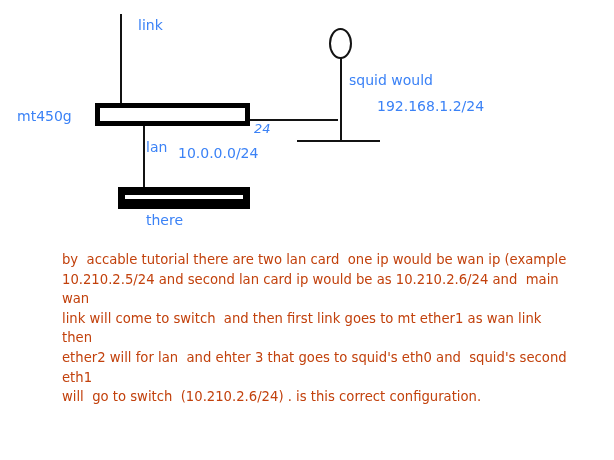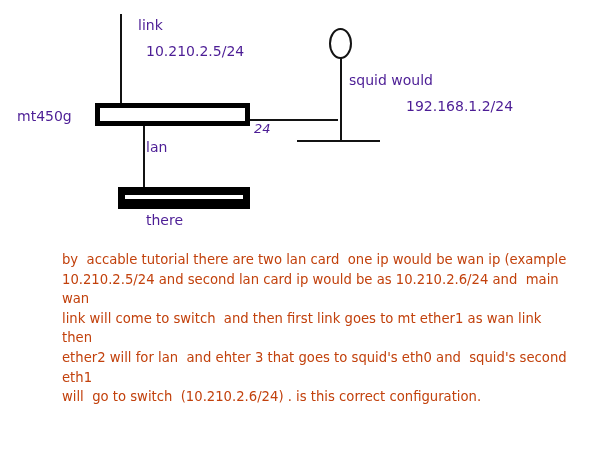--- a/index.html
+++ b/index.html
@@ -82,21 +82,21 @@
     box-sizing: border-box;
     z-index: 5;
   }
 
   
   .lbl {
     position: absolute;
     white-space: nowrap;
     font-size: 14px;
     line-height: 1.1;
-    color: #4c1d95;
+    color: #3b82f6;
   }
   .lbl-sm { font-size: 13px; }
 
   
   #paragraph {
     position: absolute;
     left: 62px;
     top: 250px;
     width: 510px;
     font-size: 13.2px;
@@ -107,51 +107,51 @@
 </style>
 </head>
 <body>
 
 <div id="canvas">
 
   <div class="vline" style="left:120px; top:14px; height:92px;"></div>
 
   <div class="lbl" style="left:138px; top:18px;">link</div>
 
-  <div class="lbl" style="left:146px; top:44px;">10.210.2.5/24</div>
 
   <div class="lbl" style="left:17px; top:109px;">mt450g</div>
 
   <div id="router-box"></div>
 
   <div class="vline" style="left:143px; top:124px; height:66px;"></div>
 
   <div class="lbl" style="left:146px; top:140px;text-align:center;">lan</div>
 
+  <div class="lbl" style="left:178px; top:146px;">10.0.0.0/24</div>
 
   <div id="switch-box">
     <div class="stripe"></div>
   </div>
 
   <div class="lbl" style="left:146px; top:213px;">there</div>
 
   <div class="hline" style="left:248px; top:119px; width:90px;"></div>
 
 
   <div class="lbl lbl-sm" style="left:254px; top:122px;font-style:italic;">24</div>
 
   <div id="squid-ellipse"></div>
 
   <div class="vline" style="left:340px; top:57px; height:84px;"></div>
 
   <div class="hline" style="left:297px; top:140px; width:83px;"></div>
 
   <div class="lbl" style="left:349px; top:73px;">squid would</div>
 
-  <div class="lbl" style="left:406px; top:99px;">192.168.1.2/24</div>
+  <div class="lbl" style="left:377px; top:99px;">192.168.1.2/24</div>
 
   <div id="paragraph">by  accable tutorial there are two lan card  one ip would be wan ip (example
 10.210.2.5/24 and second lan card ip would be as 10.210.2.6/24 and  main wan
 link will come to switch  and then first link goes to mt ether1 as wan link then
 ether2 will for lan  and ehter 3 that goes to squid's eth0 and  squid's second eth1
 will  go to switch  (10.210.2.6/24) . is this correct configuration.</div>
 
 </div>
 
 </body></html>

